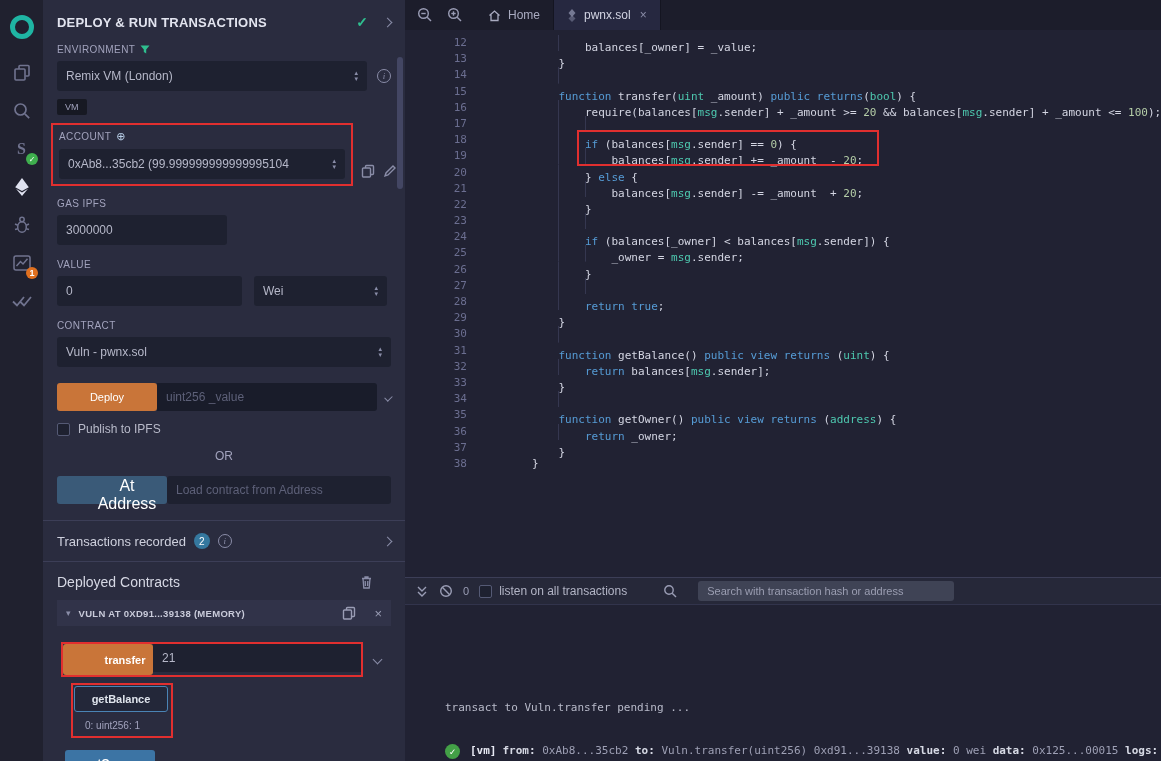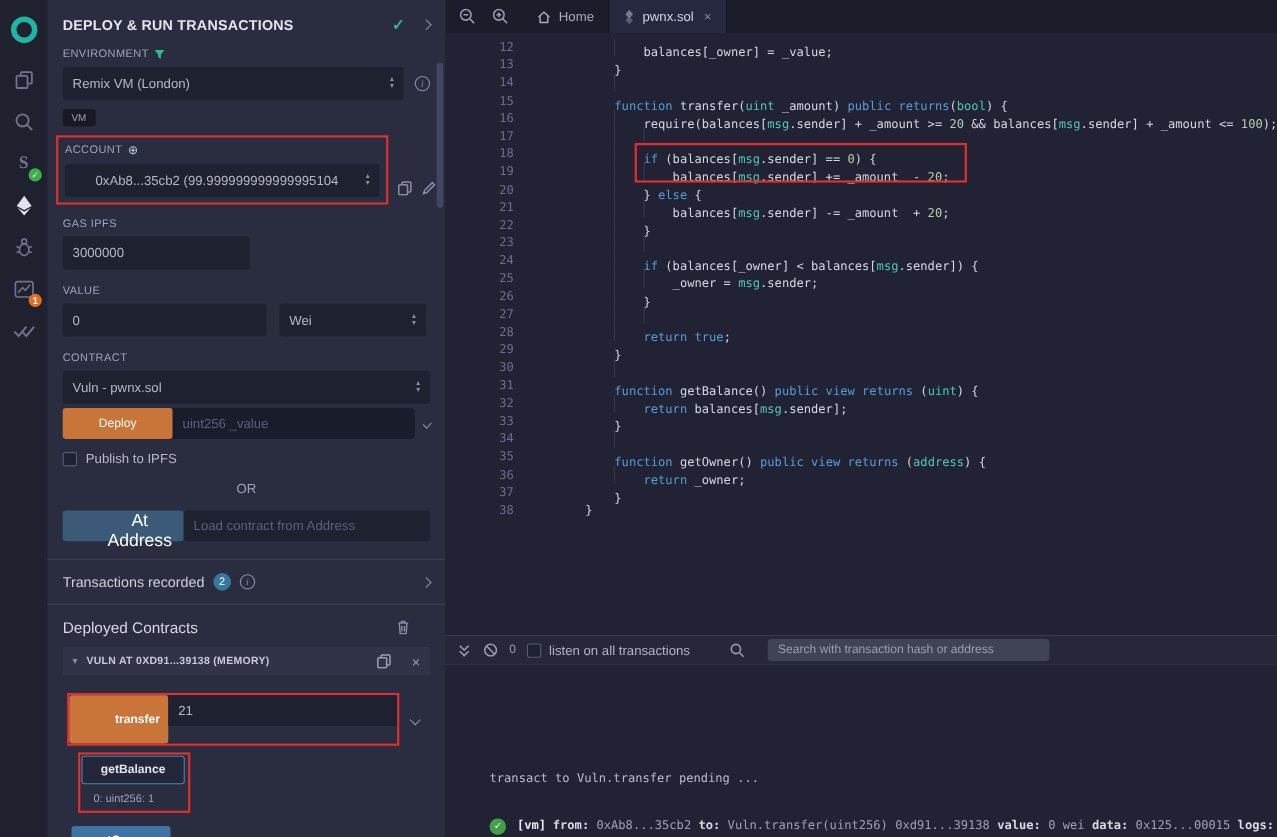--- a/index.html
+++ b/index.html
@@ -32,50 +32,50 @@
   .lbl{font-size:10px;color:#a2a3bd;letter-spacing:.4px;margin:10px 0 6px;display:flex;align-items:center;gap:5px;}
   .sel{height:30px;background:#1e2130;border-radius:3px;display:flex;align-items:center;padding:0 9px;
     font-size:12px;color:#b6b8c9;cursor:pointer;}
   .sel .seltext{flex:1;overflow:hidden;white-space:nowrap;}
   .caret2{display:flex;flex-direction:column;line-height:6px;font-size:7px;color:#8a8da8;margin-left:6px;flex-shrink:0;}
   .inp{height:30px;background:#1e2130;border:none;border-radius:3px;color:#b6b8c9;font-size:12px;
     padding:0 9px;width:100%;font-family:inherit;outline:none;}
   .inp::placeholder{color:#5d6078;}
   .vm-badge{display:inline-block;background:#171923;color:#a2a3bd;font-size:9px;padding:3px 8px;border-radius:2px;margin-top:8px;}
   .redbox{border:2px solid #e12f2f;}
-  .account-wrap{display:flex;align-items:flex-end;gap:8px;margin:8px -6px 4px -6px;text-align:center;}
+  .account-wrap{display:flex;align-items:flex-end;gap:8px;margin:8px -6px 4px -6px;}
   .account-box{flex:1;padding:3px 6px 5px;}
   .row2{display:flex;gap:12px;}
   .btn{border:none;border-radius:3px;font-size:11px;color:#fff;cursor:pointer;font-family:inherit;}
   .btn-orange{background:#c97539;}
   .btn-steel{background:#3a5a78;}
   .btn-call{background:#3c74a4;}
   .btn-outline{background:#232739;border:1px solid #4a84b5;color:#dfe4ec;}
-  .deploy-row{display:flex;align-items:center;margin-top:4px;}
+  .deploy-row{display:flex;align-items:center;margin-top:16px;}
   .deploy-row .btn{width:100px;height:28px;flex-shrink:0;}
   .deploy-row .inp{height:28px;background:#191c2a;border-radius:0 3px 3px 0;}
   .chk-row{display:flex;align-items:center;gap:8px;margin-top:11px;font-size:12px;color:#b8bac9;}
   .cb{width:13px;height:13px;background:#1e2130;border:1px solid #555a75;border-radius:2px;display:inline-block;cursor:pointer;}
   .or{ text-align:center;font-size:12px;color:#a2a3bd;margin-top:13px;}
   .ataddr-row{display:flex;margin-top:13px;}
   .ataddr-row .btn{width:110px;height:28px;flex-shrink:0;font-size:16px;padding-left:36px;}
   .ataddr-row .inp{height:28px;}
   .trx-row{display:flex;align-items:center;gap:8px;height:42px;border-top:1px solid #3c3e57;border-bottom:1px solid #3c3e57;
     margin:16px -14px 0;padding:0 14px;font-size:13px;color:#ced0dd;}
   .badge-count{width:16px;height:16px;border-radius:50%;background:#35789f;color:#fff;font-size:10px;
     display:flex;align-items:center;justify-content:center;}
   .info-i{width:14px;height:14px;border:1px solid #8a8da8;border-radius:50%;color:#8a8da8;font-size:9px;
     display:flex;align-items:center;justify-content:center;font-family:"Liberation Serif",serif;font-style:italic;cursor:pointer;flex-shrink:0;}
   .dep-head{display:flex;align-items:center;margin-top:12px;font-size:14px;color:#d6d8e4;}
   .card-h{height:26px;background:#313349;display:flex;align-items:center;gap:8px;padding:0 9px;margin-top:10px;}
   .card-title{font-size:9.5px;font-weight:bold;color:#c9cbda;letter-spacing:.3px;}
   .caret-glyph{color:#8a8da8;font-size:9px;cursor:pointer;}
   .func-row{display:flex;align-items:center;margin-top:16px;margin-left:4px;}
   .transfer-box{display:flex;flex:0 0 302px;}
-  .transfer-box .btn{width:90px;height:44px;flex-shrink:0;font-size:11px;font-weight:bold;padding-left:40px;}
+  .transfer-box .btn{width:90px;height:31px;flex-shrink:0;font-size:11px;font-weight:bold;padding-left:40px;}
   .transfer-box .inp{height:28px;border-radius:0;}
   .gb-box{width:102px;margin-left:14px;margin-top:6px;display:flex;flex-direction:column;}
   .gb-box .btn{width:94px;height:26px;margin:1px;font-size:11px;font-weight:bold;}
   .gb-result{font-size:10px;color:#a2a3bd;padding:7px 4px 5px 12px;}
   .go-btn{width:90px;height:26px;margin:12px 0 0 8px;font-size:11px;font-weight:bold;}
 
   
   .main{flex:1;display:flex;flex-direction:column;min-width:0;}
   .tabbar{height:30px;background:#1c1d2b;display:flex;align-items:stretch;flex-shrink:0;}
   .zoombox{display:flex;align-items:center;gap:14px;padding:0 12px;}

